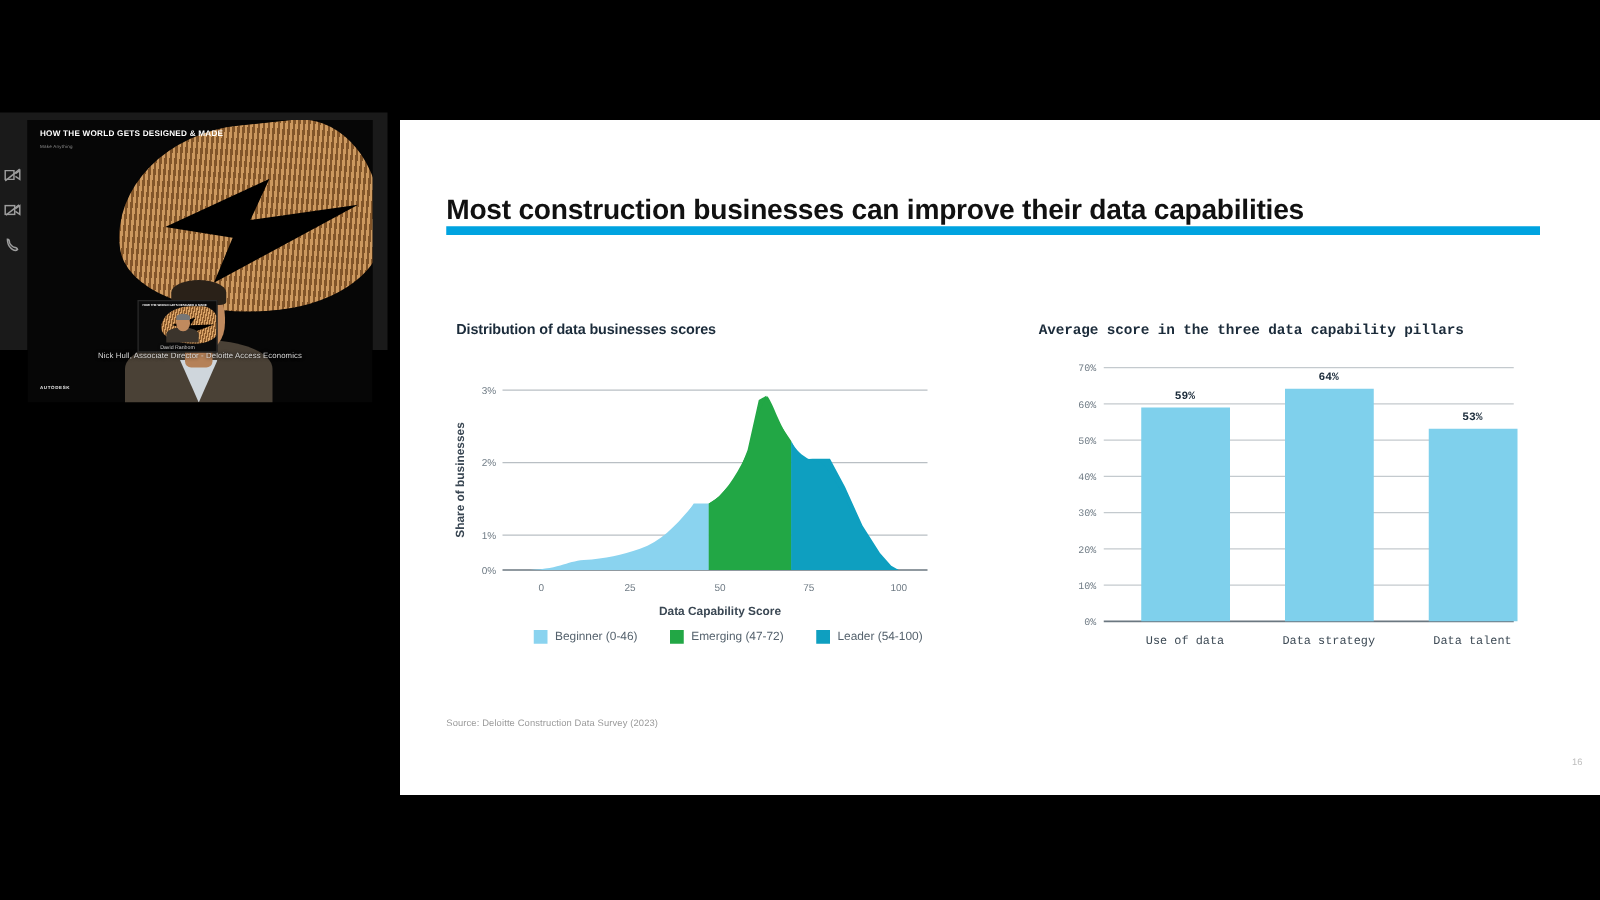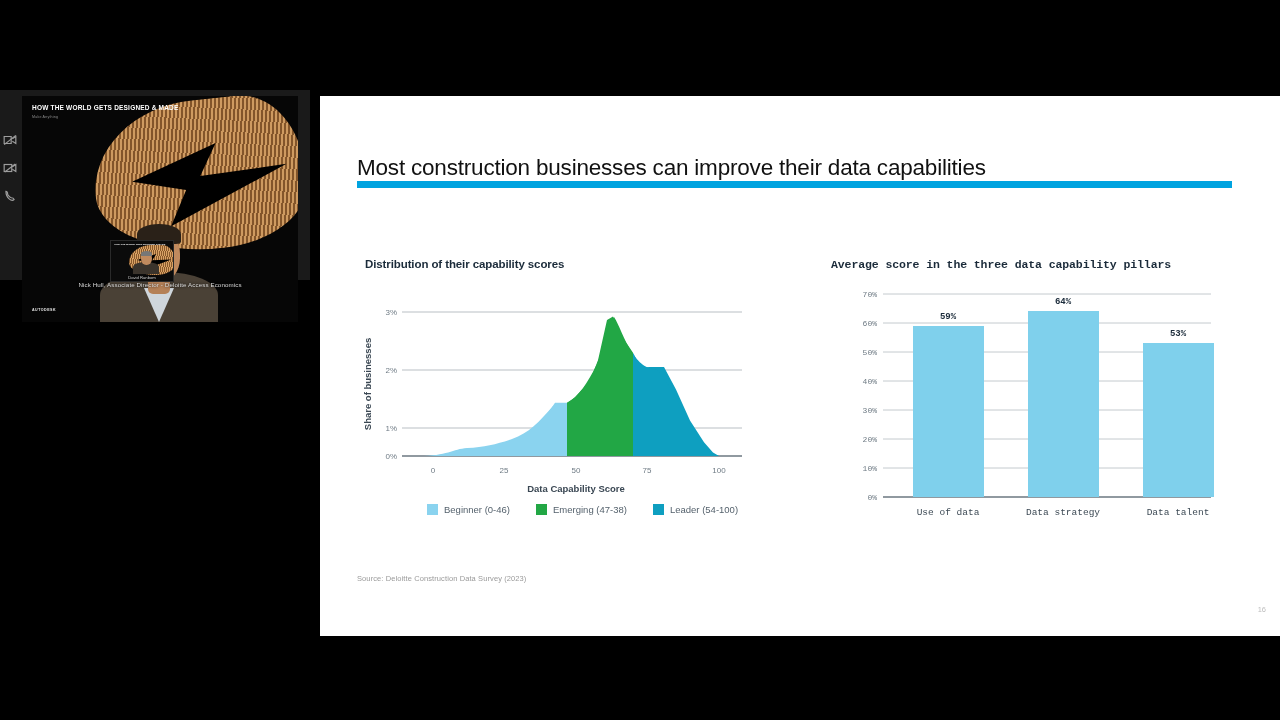--- a/index.html
+++ b/index.html
@@ -116,21 +116,21 @@
     color:#cfcfcf;font-size:4.2px;text-shadow:0 0 2px #000;
   }
 
   
   #slide{
     position:absolute;left:320px;top:96px;width:960px;height:540px;
     background:#fff;
   }
   #slide-heading{
     position:absolute;left:37px;top:44px;
-    font-size:22.5px;font-weight:normal;color:#111;letter-spacing:-.2px;
+    font-size:22.5px;font-weight:bold;color:#111;letter-spacing:-.2px;
     font-family:"Liberation Sans",sans-serif;
   }
   #heading-rule{
     position:absolute;left:37px;top:85px;width:875px;height:7px;
     background:#00a3e0;
   }
   #source-note{
     position:absolute;left:37px;top:478px;
     font-size:7.5px;color:#9a9a9a;letter-spacing:.1px;text-align:center;
   }
@@ -224,21 +224,21 @@
     <div id="thumb-caption">David Ranbom</div>
   </div>
 </div>
 
 <div id="slide">
 
   <h1 id="slide-heading">Most construction businesses can improve their data capabilities</h1>
   <div id="heading-rule"></div>
 
   <div id="chart-left">
-    <div id="left-title" class="chart-title">Distribution of their capability scores</div>
+    <div id="left-title" class="chart-title">Distribution of data businesses scores</div>
 
     <svg id="left-svg" width="400" height="216">
 
       <g>
         <line x1="45" y1="28" x2="385" y2="28" stroke="#b9bfc4" stroke-width="1"></line>
         <line x1="45" y1="86" x2="385" y2="86" stroke="#b9bfc4" stroke-width="1"></line>
         <line x1="45" y1="144" x2="385" y2="144" stroke="#b9bfc4" stroke-width="1"></line>
         <line x1="45" y1="172" x2="385" y2="172" stroke="#6b7780" stroke-width="1.3"></line>
       </g>
 
@@ -274,21 +274,21 @@
       <text class="axis-title" x="219" y="208" text-anchor="middle">Data Capability Score</text>
     </svg>
 
     <div id="left-legend">
       <div class="legend-item">
         <span class="legend-swatch" style="background:#8ad3ef"></span>
         <span class="legend-text">Beginner (0-46)</span>
       </div>
       <div class="legend-item">
         <span class="legend-swatch" style="background:#22a745"></span>
-        <span class="legend-text">Emerging (47-38)</span>
+        <span class="legend-text">Emerging (47-72)</span>
       </div>
       <div class="legend-item">
         <span class="legend-swatch" style="background:#0e9fc0"></span>
         <span class="legend-text">Leader (54-100)</span>
       </div>
     </div>
   </div>
 
   <div id="chart-right">
     <div id="right-title" class="chart-title">Average score in the three data capability pillars</div>

